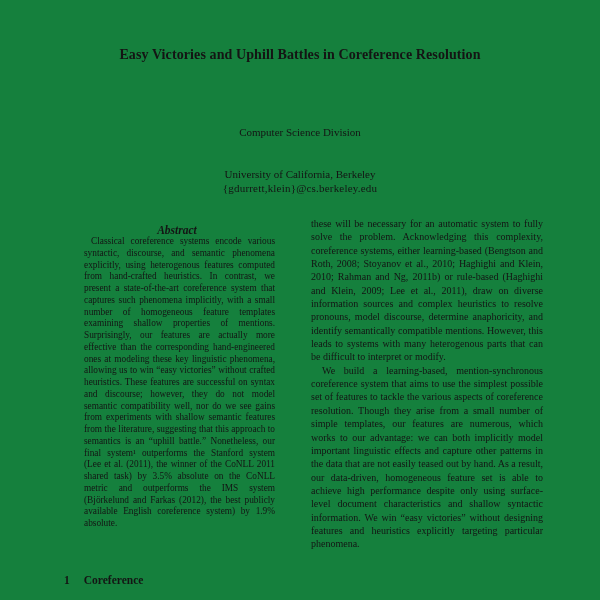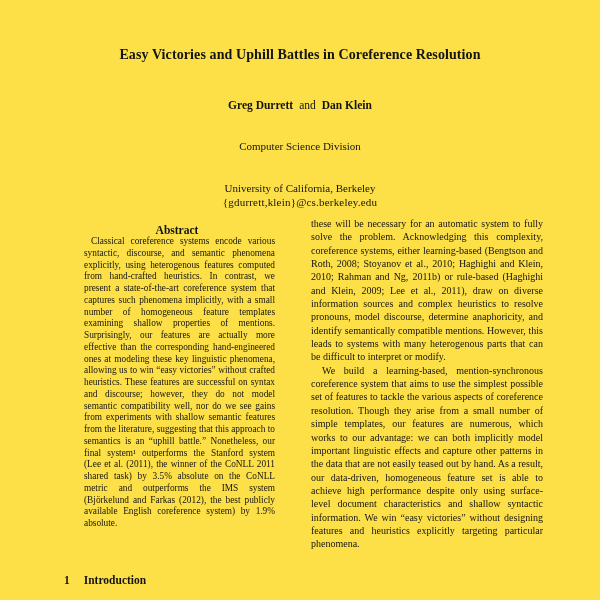--- a/index.html
+++ b/index.html
@@ -4,21 +4,21 @@
 <style>
   html, body {
     margin: 0;
     padding: 0;
     background: #ffffff;
   }
   .page {
     position: relative;
     width: 600px;
     height: 600px;
-    background: #fde047;
+    background: #15803d;
     overflow: hidden;
     font-family: "Liberation Serif", serif;
     color: #141414;
   }
   .paper-title {
     position: absolute;
     top: 47px;
     left: 50px;
     width: 500px;
     text-align: center;
@@ -51,20 +51,21 @@
     letter-spacing: 0.2px;
   }
   .abstract-heading {
     position: absolute;
     top: 224px;
     left: 62px;
     width: 230px;
     text-align: center;
     font-size: 11.5px;
     font-weight: bold;
+    font-style: italic;
   }
   .abstract-body {
     position: absolute;
     top: 236px;
     left: 84px;
     width: 191px;
     font-size: 9.3px;
     line-height: 11.75px;
     text-align: justify;
     text-indent: 7px;
@@ -91,34 +92,31 @@
   .col-right p.indented { text-indent: 11px; }
 </style>
 </head>
 <body>
 
 <div class="page">
 
   <div class="paper-title">Easy Victories and Uphill Battles in Coreference Resolution</div>
 
   <div class="header-block">
-    <div class="author-line">
-      <span class="author-name">Greg Durrett</span><span class="author-conj">and</span><span class="author-name">Dan Klein</span>
-    </div>
     <div class="affil-line">Computer Science Division</div>
     <div class="affil-line">University of California, Berkeley</div>
     <div class="email-line">{gdurrett,klein}@cs.berkeley.edu</div>
   </div>
 
   <div class="abstract-heading">Abstract</div>
 
   <div class="abstract-body">Classical coreference systems encode various syntactic, discourse, and semantic phenomena explicitly, using heterogenous features computed from hand-crafted heuristics. In contrast, we present a state-of-the-art coreference system that captures such phenomena implicitly, with a small number of homogeneous feature templates examining shallow properties of mentions. Surprisingly, our features are actually more effective than the corresponding hand-engineered ones at modeling these key linguistic phenomena, allowing us to win “easy victories” without crafted heuristics. These features are successful on syntax and discourse; however, they do not model semantic compatibility well, nor do we see gains from experiments with shallow semantic features from the literature, suggesting that this approach to semantics is an “uphill battle.” Nonetheless, our final system¹ outperforms the Stanford system (Lee et al. (2011), the winner of the CoNLL 2011 shared task) by 3.5% absolute on the CoNLL metric and outperforms the IMS system (Björkelund and Farkas (2012), the best publicly available English coreference system) by 1.9% absolute.</div>
 
   <div class="intro-heading">
-    <span class="section-number">1</span><span>Introduction</span>
+    <span class="section-number">1</span><span>Coreference</span>
   </div>
 
   <div class="col-right">
     <p>these will be necessary for an automatic system to fully solve the problem. Acknowledging this complexity, coreference systems, either learning-based (Bengtson and Roth, 2008; Stoyanov et al., 2010; Haghighi and Klein, 2010; Rahman and Ng, 2011b) or rule-based (Haghighi and Klein, 2009; Lee et al., 2011), draw on diverse information sources and complex heuristics to resolve pronouns, model discourse, determine anaphoricity, and identify semantically compatible mentions. However, this leads to systems with many heterogenous parts that can be difficult to interpret or modify.</p>
     <p class="indented">We build a learning-based, mention-synchronous coreference system that aims to use the simplest possible set of features to tackle the various aspects of coreference resolution. Though they arise from a small number of simple templates, our features are numerous, which works to our advantage: we can both implicitly model important linguistic effects and capture other patterns in the data that are not easily teased out by hand. As a result, our data-driven, homogeneous feature set is able to achieve high performance despite only using surface-level document characteristics and shallow syntactic information. We win “easy victories” without designing features and heuristics explicitly targeting particular phenomena.</p>
   </div>
 
 </div>
 
 </body></html>

